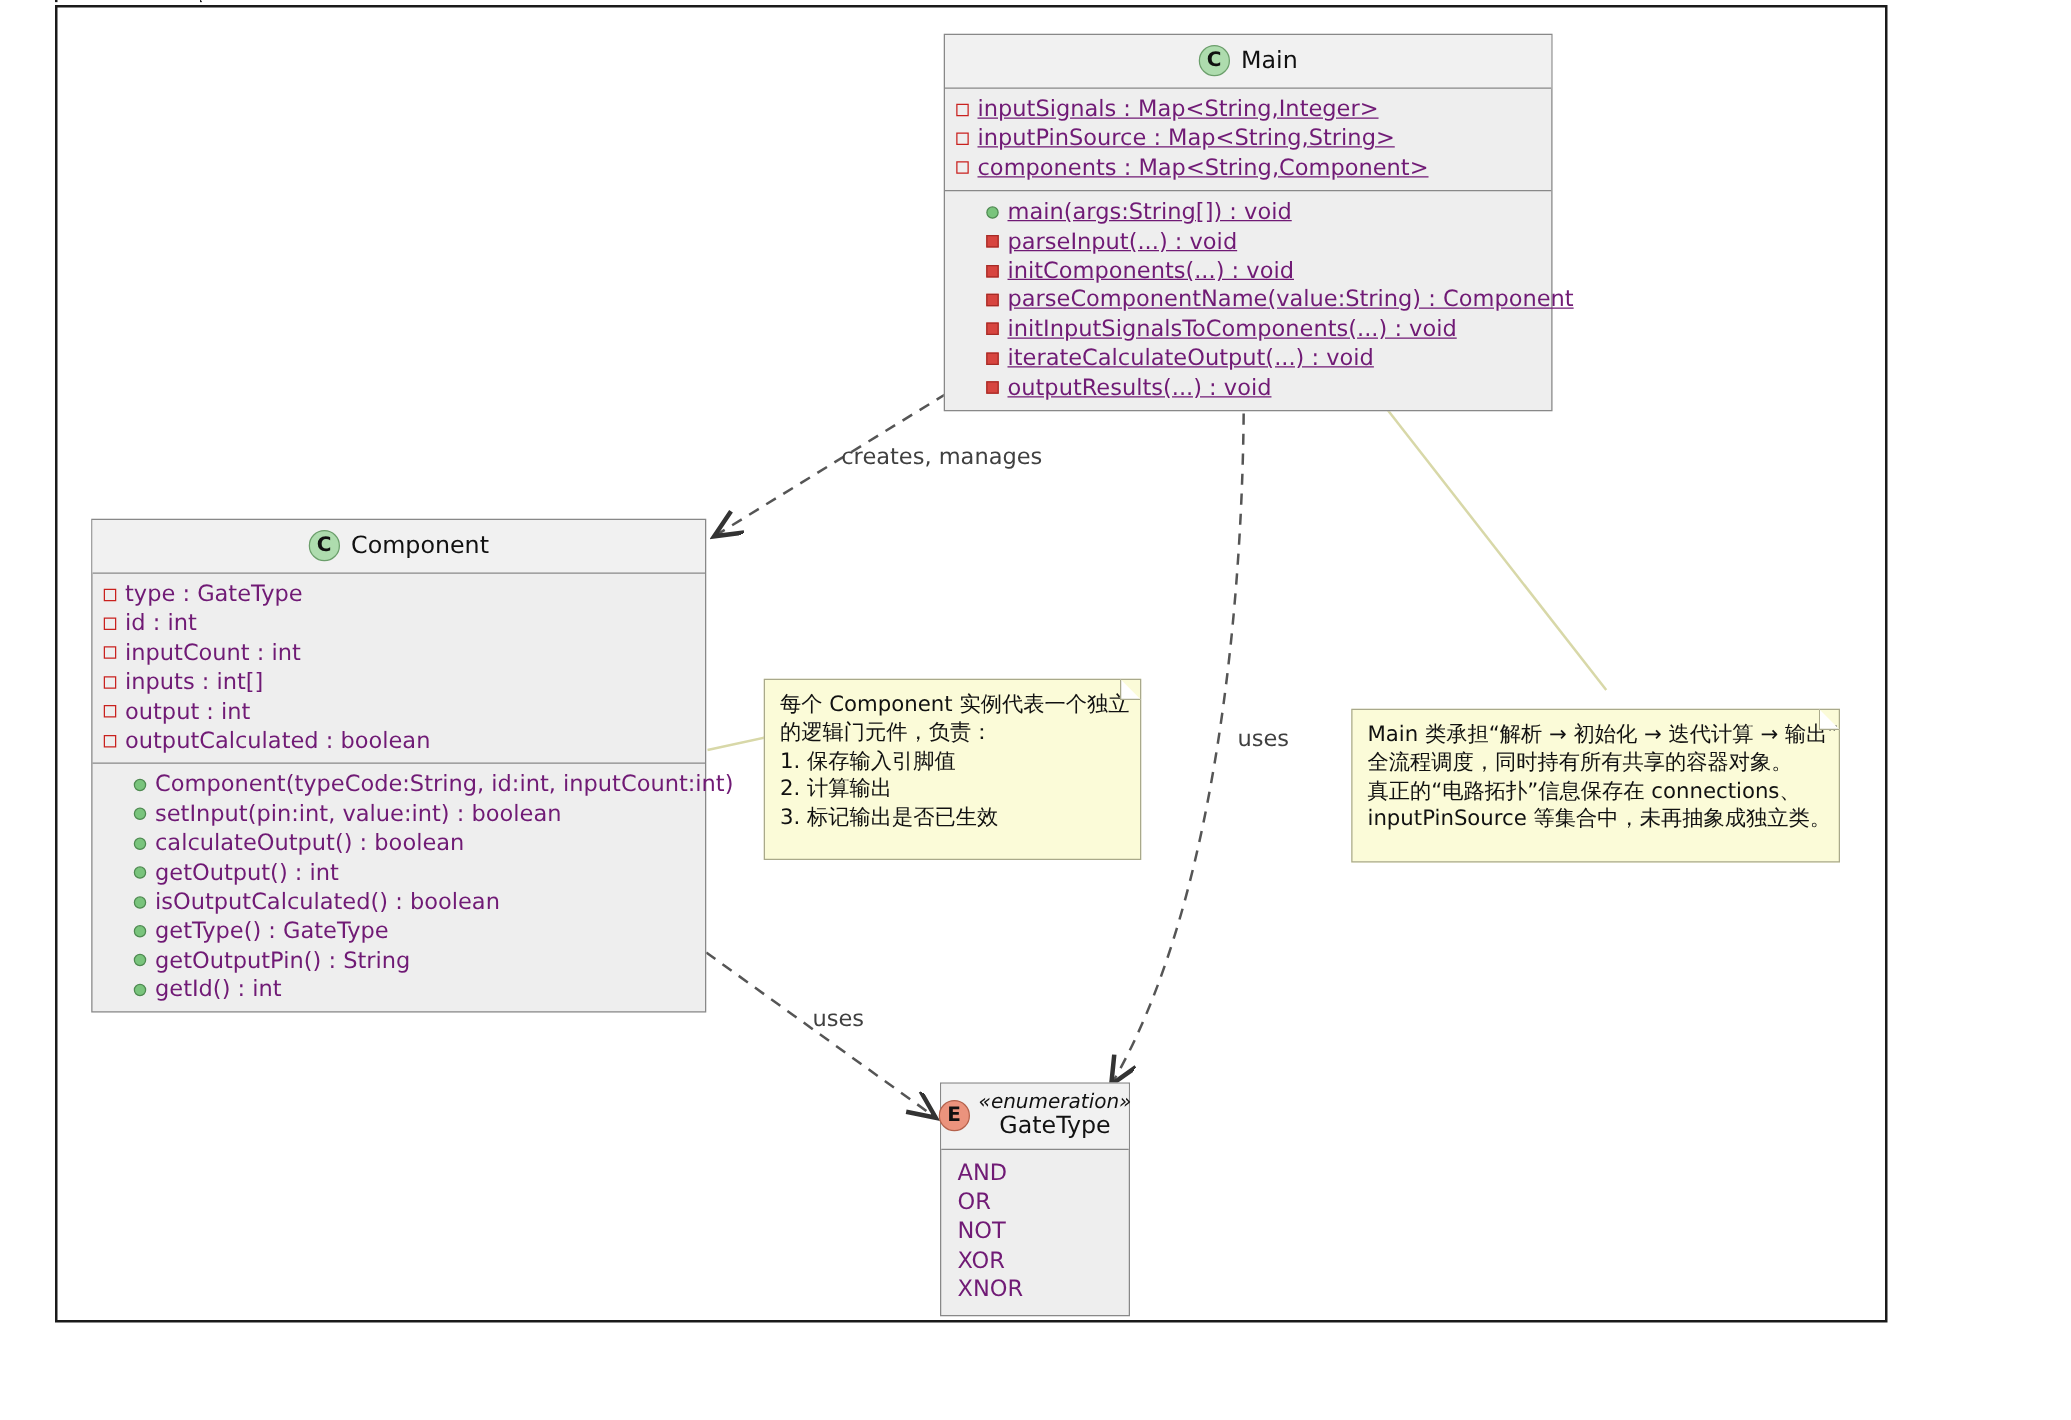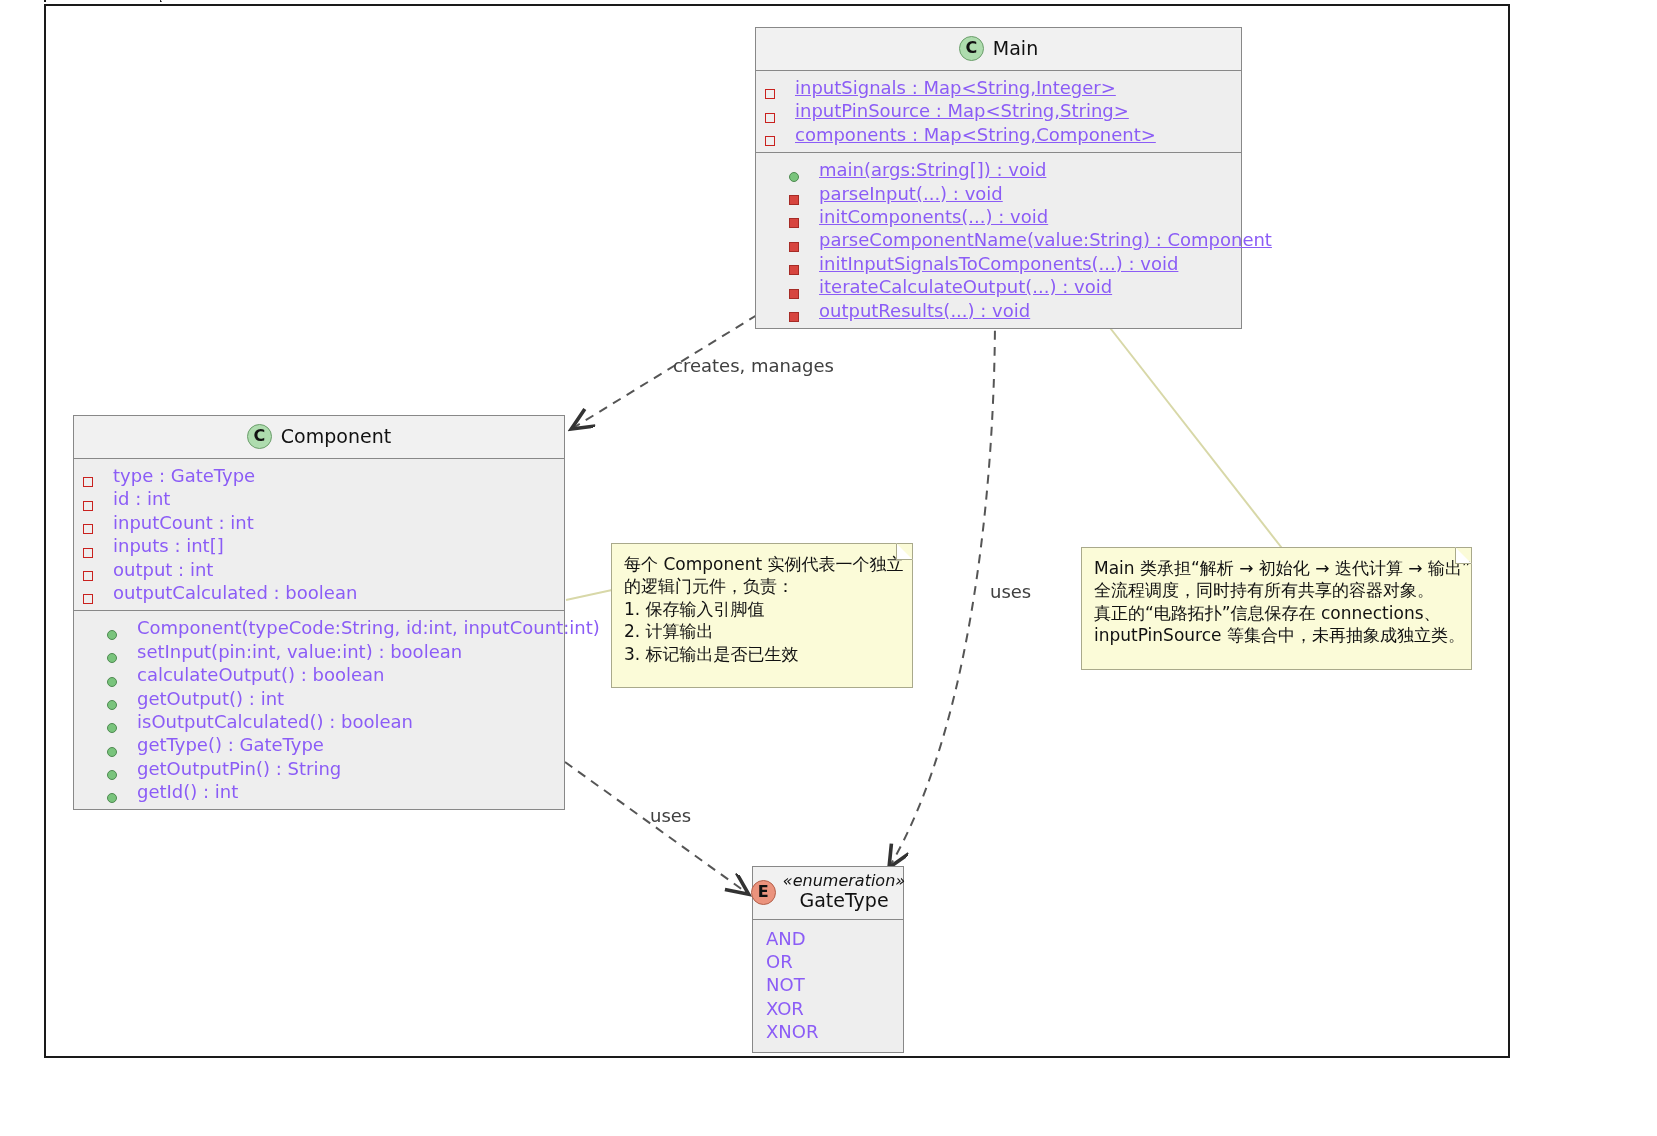--- a/index.html
+++ b/index.html
@@ -94,24 +94,24 @@
     background: #eb937d;
     border: 1px solid #b4614b;
   }
   .uml-section {
     padding: 5px 8px 6px 8px;
     border-bottom: 1px solid #888888;
   }
   .uml-section:last-child { border-bottom: none; padding-left: 32px; }
   .uml-row {
     display: flex;
-    align-items: flex-end;
-    gap: 20px;
+    align-items: center;
+    gap: 7px;
     font-size: 18px;
-    color: #8b5cf6;
+    color: #701a75;
     line-height: 1.30;
     white-space: nowrap;
     padding: 0 1px;
   }
   .uml-row .text { display: inline-block; }
   .uml-row.static .text { text-decoration: underline; }
   .mark {
     flex: 0 0 auto;
     width: 10px;
     height: 10px;
@@ -363,21 +363,21 @@
 
   <div class="uml-note" style="left:611px; top:543px; width:302px;">
     <span class="fold"></span>
     <div class="note-line">每个 Component 实例代表一个独立</div>
     <div class="note-line">的逻辑门元件，负责：</div>
     <div class="note-line">1. 保存输入引脚值</div>
     <div class="note-line">2. 计算输出</div>
     <div class="note-line">3. 标记输出是否已生效</div>
   </div>
 
-  <div class="uml-note" style="left:1081px; top:547px; width:391px;">
+  <div class="uml-note" style="left:1081px; top:567px; width:391px;">
     <span class="fold"></span>
     <div class="note-line">Main 类承担“解析 → 初始化 → 迭代计算 → 输出”</div>
     <div class="note-line">全流程调度，同时持有所有共享的容器对象。</div>
     <div class="note-line">真正的“电路拓扑”信息保存在 connections、</div>
     <div class="note-line">inputPinSource 等集合中，未再抽象成独立类。</div>
   </div>
 
   <div class="edge-label" style="left:673px; top:355px;">creates, manages</div>
   <div class="edge-label" style="left:990px; top:581px;">uses</div>
   <div class="edge-label" style="left:650px; top:805px;">uses</div>

